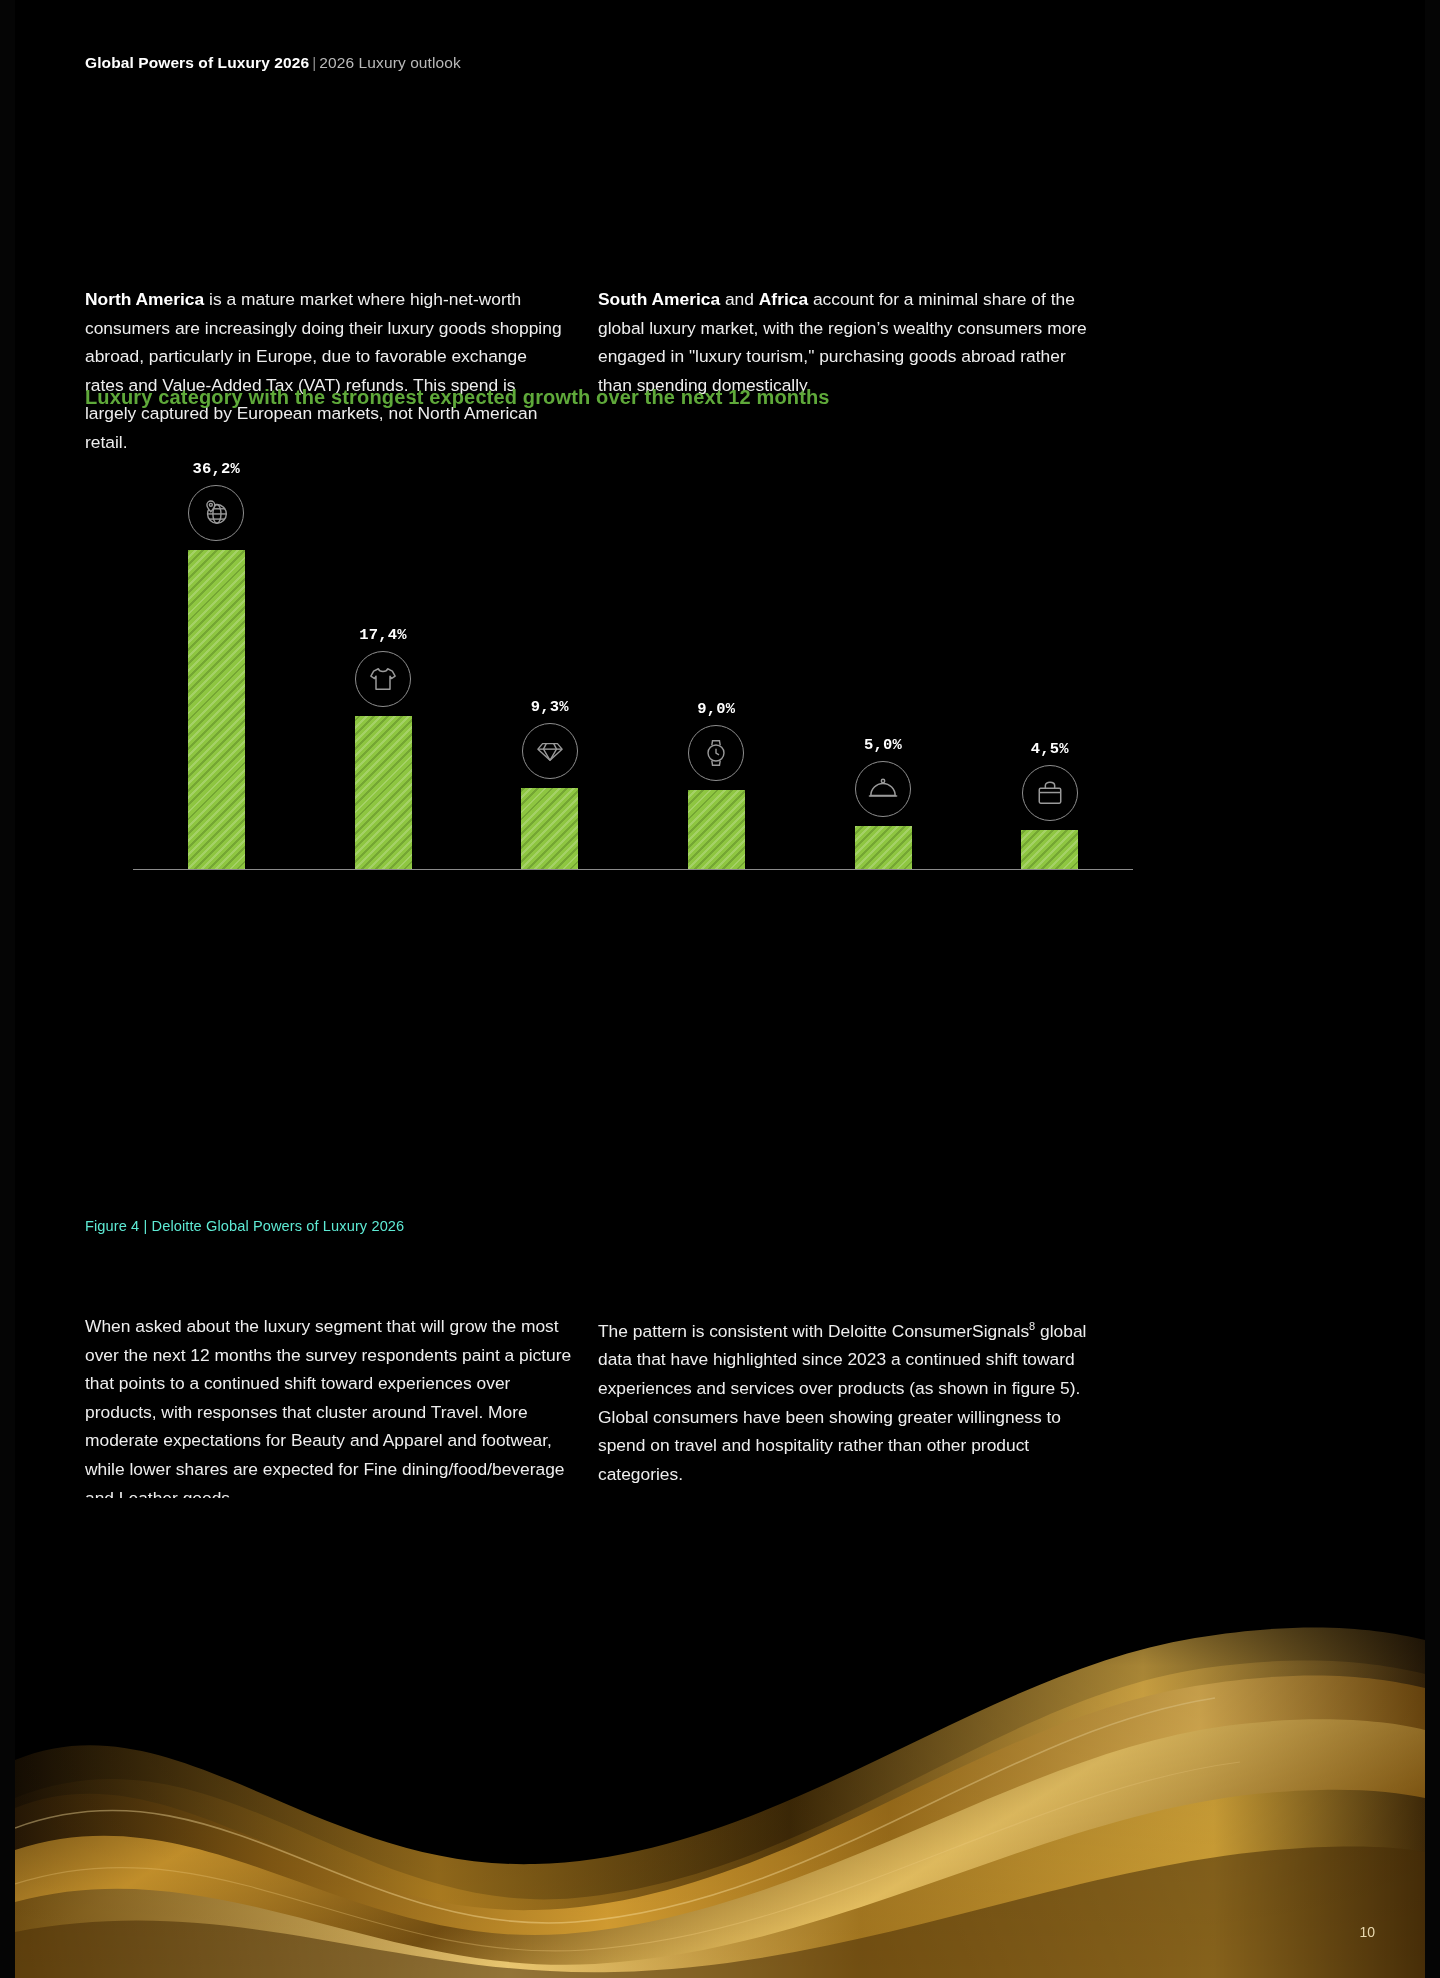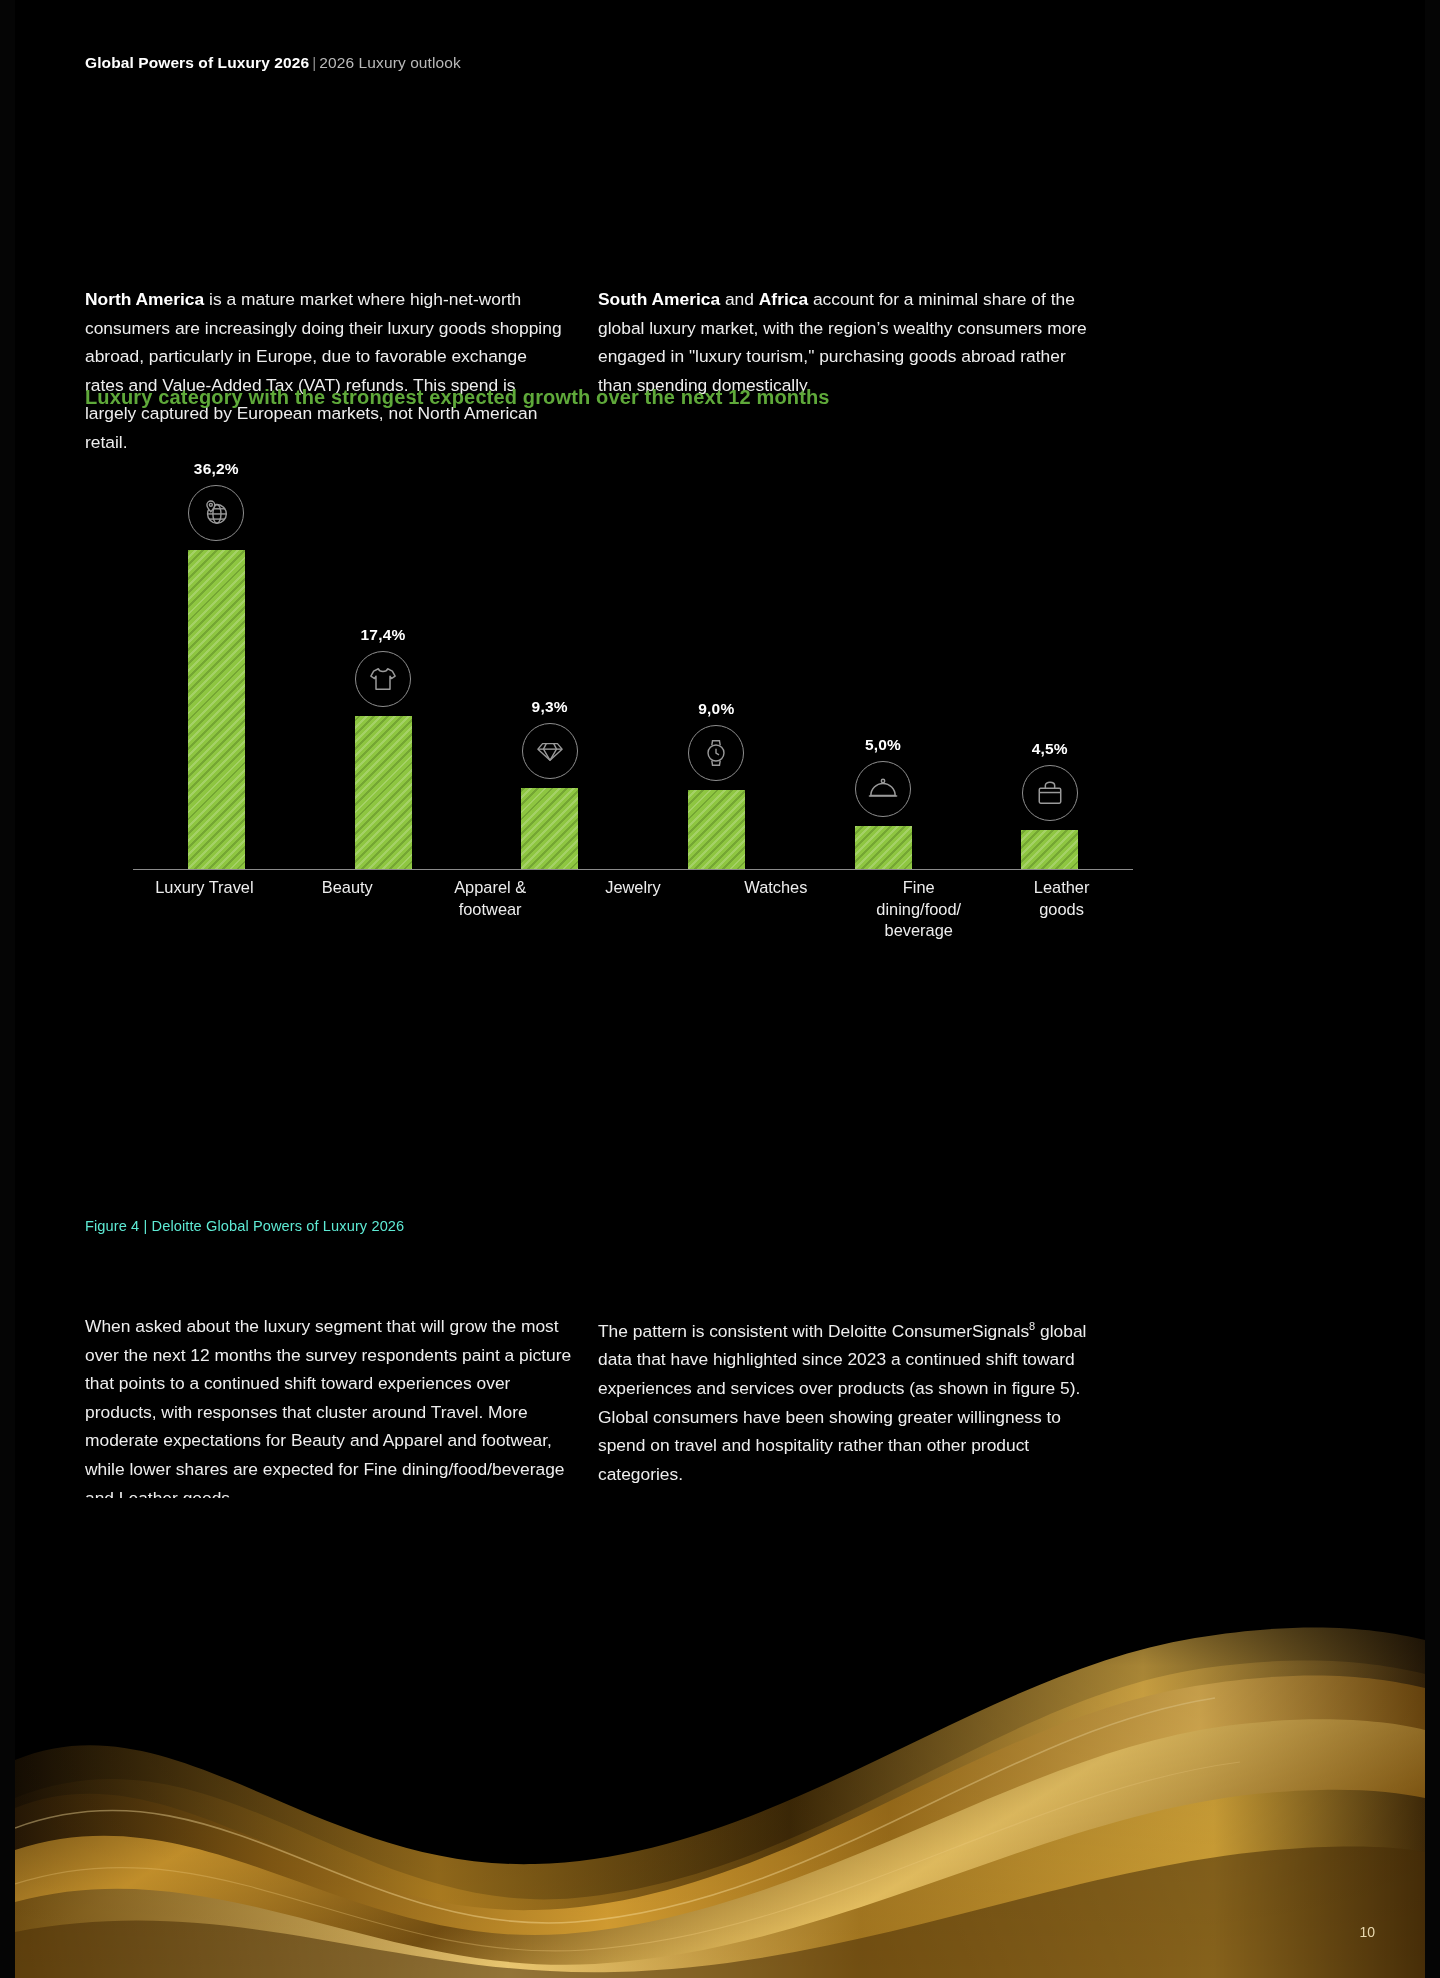--- a/index.html
+++ b/index.html
@@ -45,20 +45,21 @@
     position:absolute;left:48px;top:0;width:1000px;height:430px;
     display:flex;align-items:flex-end;
   }
   .bargroup{
     position:relative;flex:1 1 0;height:430px;
     display:flex;flex-direction:column;align-items:center;justify-content:flex-end;
   }
   .barval{
     font-size:15.5px;font-weight:bold;color:#ffffff;margin-bottom:7px;
     letter-spacing:.2px;
+    font-family:Liberation Mono, monospace;
   }
   .baricon{
     width:54px;height:54px;border-radius:50%;border:1.7px solid #8e8e8e;
     display:flex;align-items:center;justify-content:center;margin-bottom:9px;
     flex:0 0 auto;
   }
   .baricon svg{display:block;}
   .bar{
     width:57px;
     background-color:#8ec641;
@@ -186,33 +187,20 @@
             <svg width="28" height="28" viewBox="0 0 30 30" fill="none" stroke="#9a9a9a" stroke-width="1.6" stroke-linejoin="round">
               <rect x="3.5" y="10" width="23" height="16" rx="1.5"></rect>
               <path d="M10 10 L10 7 C10 4.8 12.2 3.5 15 3.5 C17.8 3.5 20 4.8 20 7 L20 10"></path>
               <line x1="3.5" y1="14.5" x2="26.5" y2="14.5"></line>
             </svg>
           </div>
           <div class="bar" style="height: 40px;"></div>
         </div>
       </div>
     <div class="axis"></div>
-    <div class="xlabels" id="xlabels">
-        <div class="xlabel">Luxury Travel</div>
-        <div class="xlabel">Beauty</div>
-        <div class="xlabel">Apparel &amp;
-footwear</div>
-        <div class="xlabel">Jewelry</div>
-        <div class="xlabel">Watches</div>
-        <div class="xlabel">Fine
-dining/food/
-beverage</div>
-        <div class="xlabel">Leather
-goods</div>
-      </div>
   </div>
 
   <div class="caption">Figure 4 | Deloitte Global Powers of Luxury 2026</div>
 
   <div class="cols2">
     <div class="col2 left">When asked about the luxury segment that will grow the most over the next 12 months the survey respondents paint a picture that points to a continued shift toward experiences over products, with responses that cluster around Travel. More moderate expectations for Beauty and Apparel and footwear, while lower shares are expected for Fine dining/food/beverage and Leather goods.</div>
     <div class="col2 right"><span>The pattern is consistent with Deloitte ConsumerSignals</span><sup>8</sup><span> global data that have highlighted since 2023 a continued shift toward experiences and services over products (as shown in figure 5). Global consumers have been showing greater willingness to spend on travel and hospitality rather than other product categories.</span></div>
   </div>
 
   <div class="wave">

